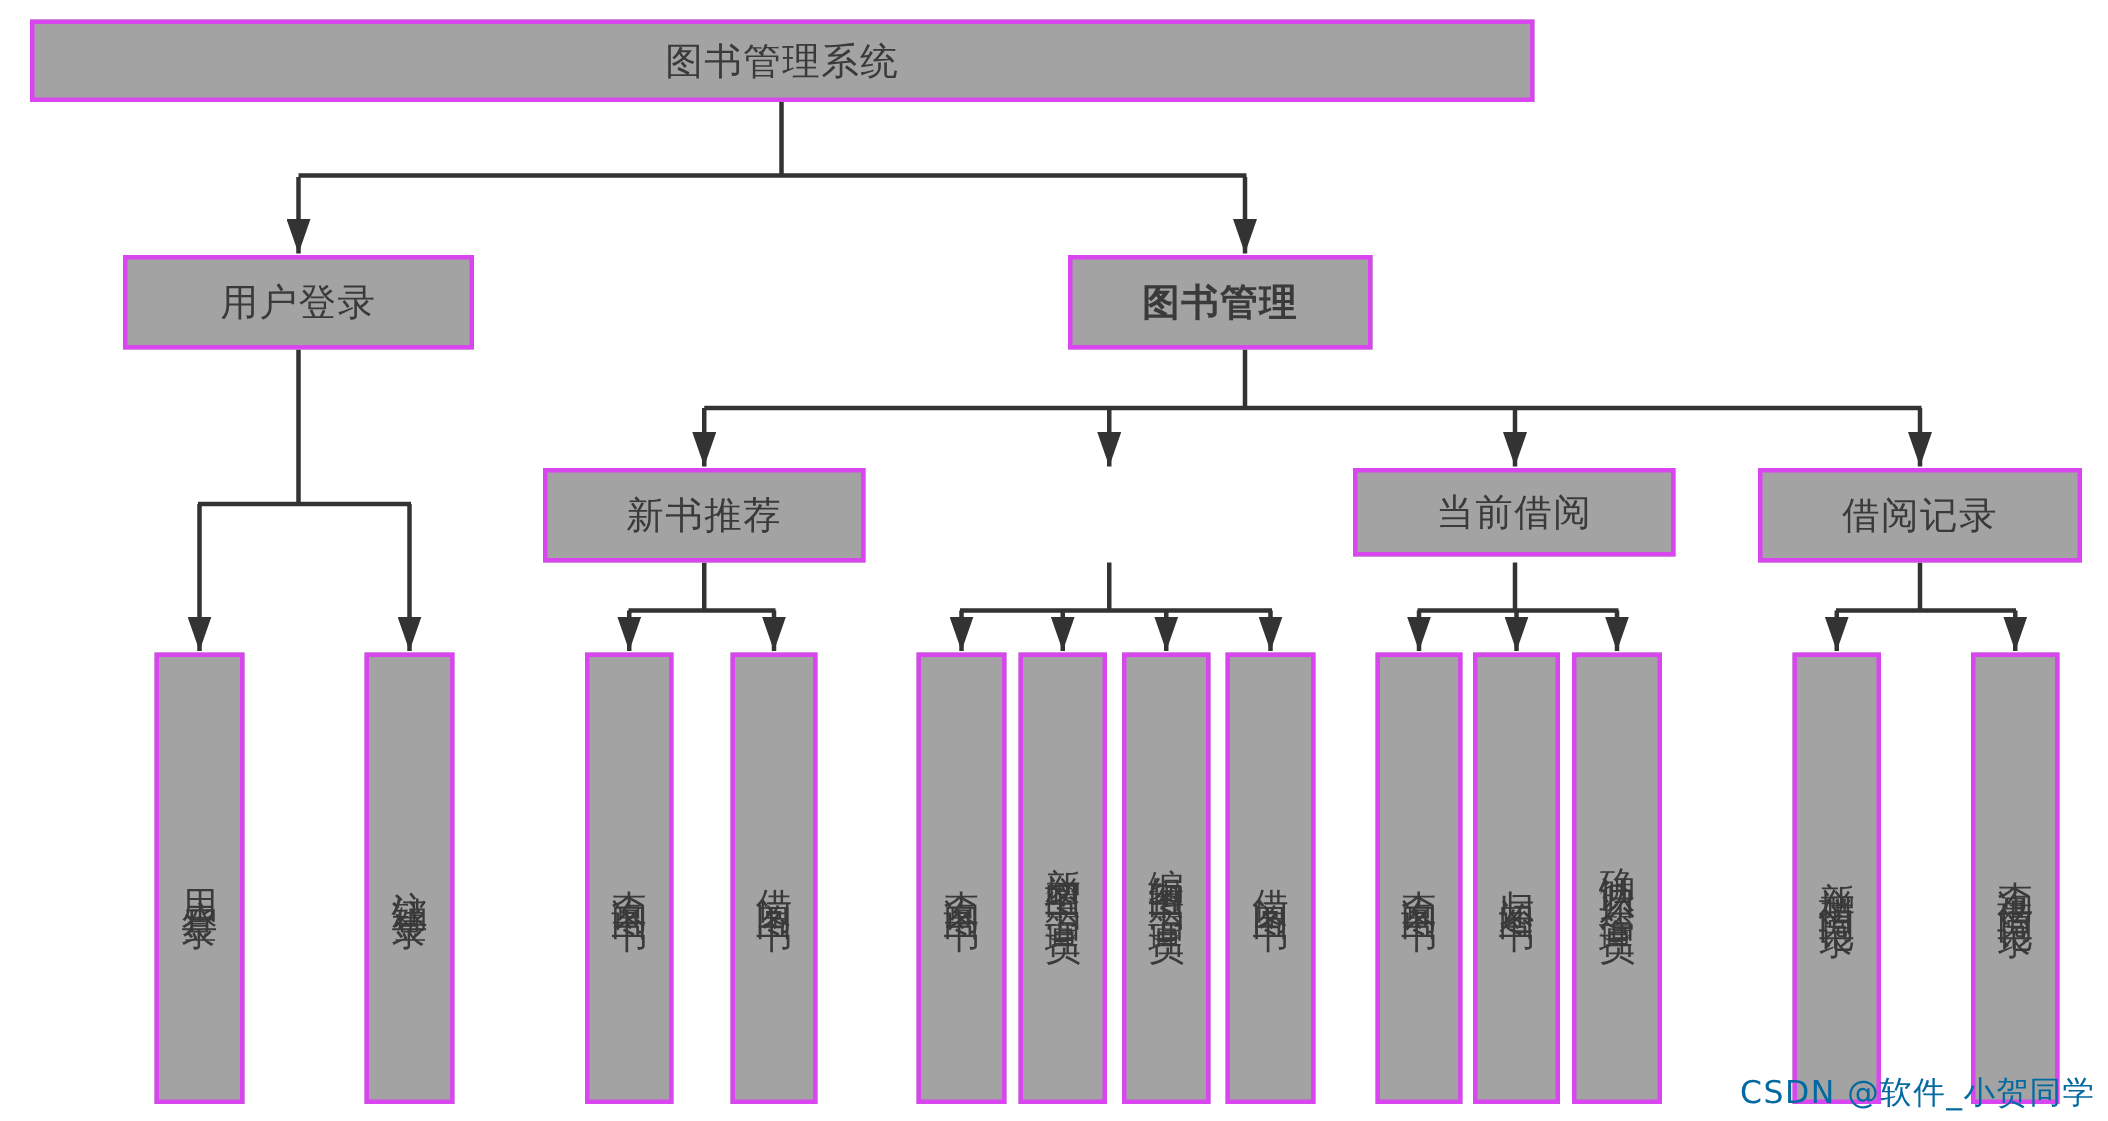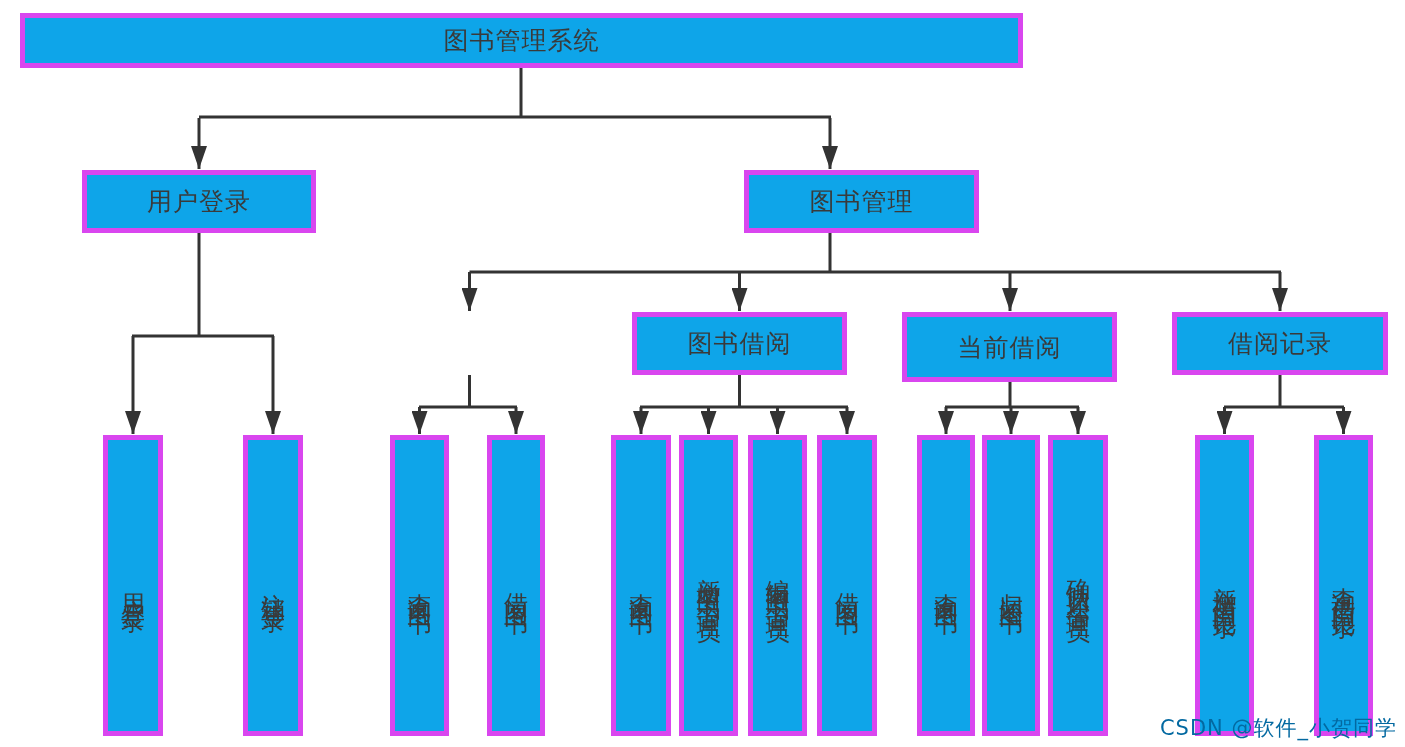--- a/index.html
+++ b/index.html
@@ -13,22 +13,22 @@
     overflow: hidden;
   }
   .stage svg.wires {
     position: absolute;
     left: 0; top: 0;
     width: 1405px; height: 747px;
     pointer-events: none;
   }
   .box {
     position: absolute;
-    background: #0ea5e9;
-    border: 5px solid #d946ef;
+    background: #a3a3a3;
+    border: 3px solid #d946ef;
     display: flex;
     align-items: center;
     justify-content: center;
     color: #3a3a3a;
   }
   .hbox span {
     font-size: 25px;
     letter-spacing: 1px;
     white-space: nowrap;
   }
@@ -98,28 +98,28 @@
     <line x1="1343.5" y1="407" x2="1343.5" y2="434" stroke="#333333" stroke-width="3" marker-end="url(#ah)"></line>
   </svg>
 
   <div class="box hbox" style="left:20px; top:13px; width:1003px; height:55px;">
     <span>图书管理系统</span>
   </div>
 
   <div class="box hbox" style="left:82px; top:170px; width:234px; height:63px;">
     <span>用户登录</span>
   </div>
-  <div class="box hbox" style="left:744px; top:170px; width:235px; height:63px;">
+  <div class="box hbox" style="left:712px; top:170px; width:203px; height:63px;font-weight:bold;">
     <span>图书管理</span>
   </div>
 
-  <div class="box hbox" style="left:632px; top:312px; width:215px; height:63px;">
-    <span>图书借阅</span>
+  <div class="box hbox" style="left:362px; top:312px; width:215px; height:63px;">
+    <span>新书推荐</span>
   </div>
-  <div class="box hbox" style="left:902px; top:312px; width:215px; height:70px;">
+  <div class="box hbox" style="left:902px; top:312px; width:215px; height:59px;">
     <span>当前借阅</span>
   </div>
   <div class="box hbox" style="left:1172px; top:312px; width:216px; height:63px;justify-content:center;">
     <span>借阅记录</span>
   </div>
 
   <div class="box vbox" style="left:103px; top:435px; width:60px; height:301px;">
     <span>用户登录</span>
   </div>
   <div class="box vbox" style="left:243px; top:435px; width:60px; height:301px;">

